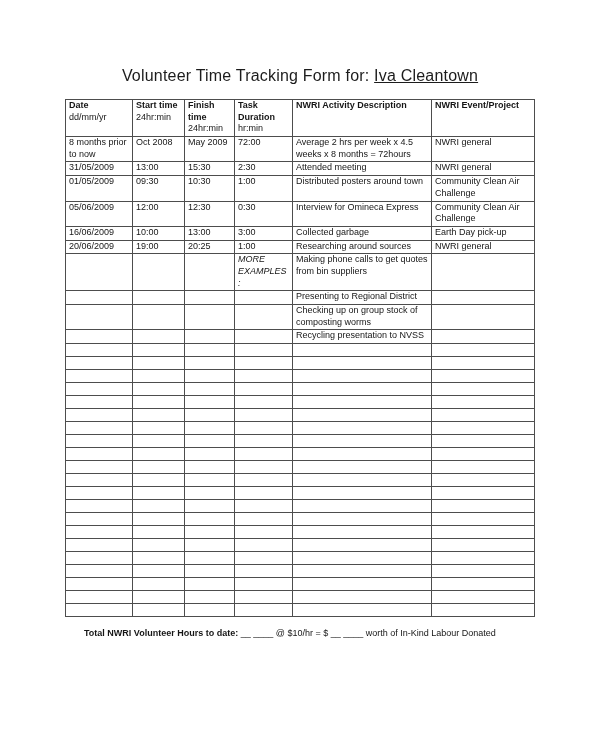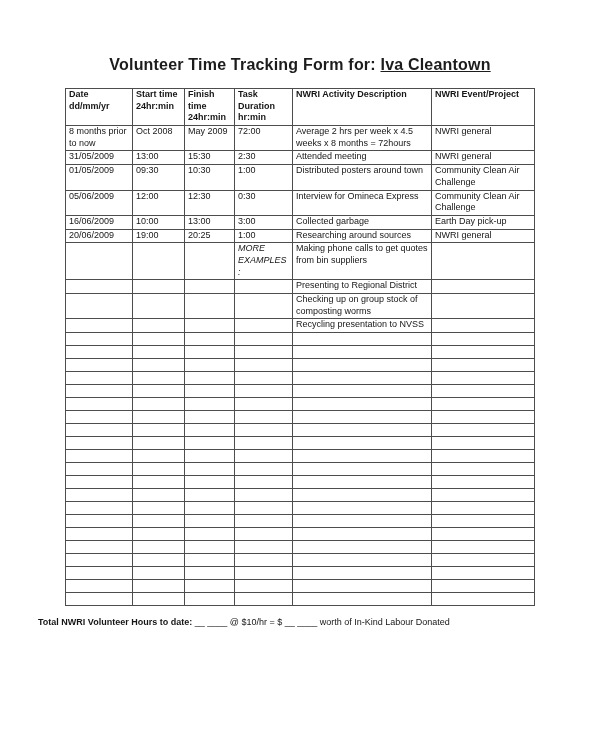--- a/index.html
+++ b/index.html
@@ -6,24 +6,24 @@
   html, body { margin: 0; padding: 0; }
   body {
     width: 600px; height: 730px;
     background: #ffffff;
     font-family: "Liberation Sans", sans-serif;
     color: #161616;
   }
   .page { width: 600px; height: 730px; padding-top: 52px; }
 
   .title {
-    margin: 4px 0 14px 0;
+    margin: 15px 0 14px 0;
     text-align: center;
     font-size: 16px;
-    font-weight: 700;
+    font-weight: 400;
     color: #1c1c1c;
     letter-spacing: 0.2px;
   }
   .title .underline { text-decoration: underline; }
 
   table.tracking-table {
     border-collapse: collapse;
     table-layout: fixed;
     width: 470px;
     margin: 8px auto;
@@ -34,27 +34,27 @@
     font-size: 9px;
     line-height: 1.3;
     vertical-align: top;
     text-align: left;
     font-weight: 400;
     overflow: hidden;
     word-wrap: break-word;
   }
   th { font-weight: 700; }
   .th-main { white-space: pre-line; font-weight: 700; }
-  .th-sub { font-weight: 700; }
+  .th-sub { font-weight: 400; }
   td.italic { font-style: italic; text-align: left; }
   tr.empty-row td { height: 13px; }
 
   .footer-line {
-    margin: 11px 0 0 0;
-    padding-left: 38px;
+    margin: 11px 0 0 10px;
+    padding-left: 74px;
     font-size: 9px;
     color: #161616;
   }
   .footer-line .bold { font-weight: 700; }
 </style>
 </head>
 <body>
 
 <div class="page">
 

